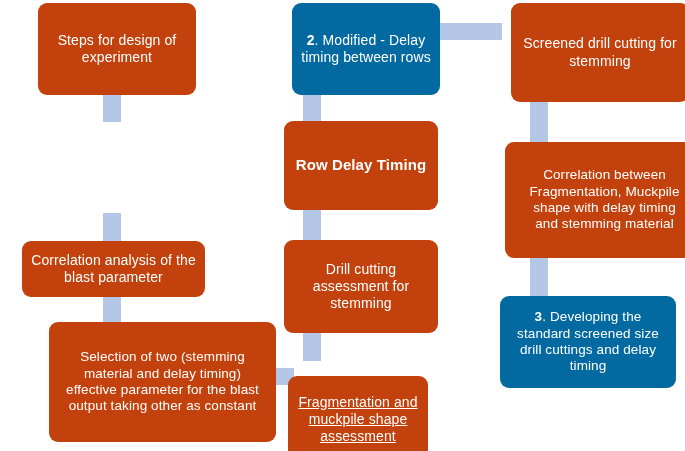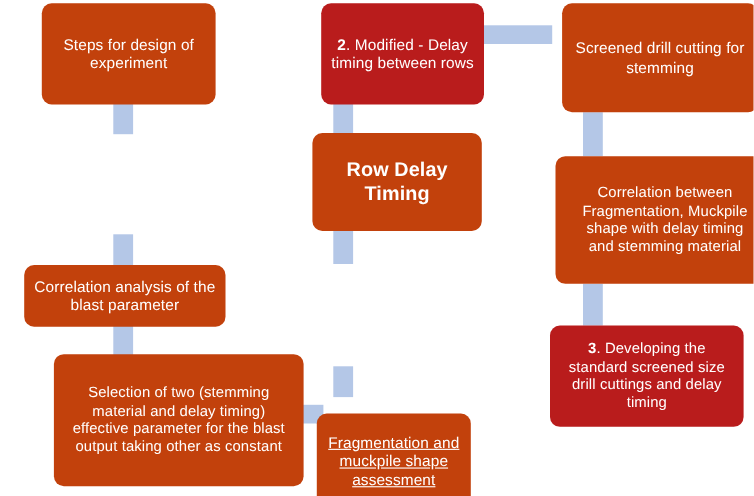--- a/index.html
+++ b/index.html
@@ -28,21 +28,21 @@
     display: flex;
     align-items: center;
     justify-content: center;
     text-align: center;
     line-height: 1.22;
     padding: 4px 8px;
     letter-spacing: 0.1px;
     -webkit-font-smoothing: antialiased;
   }
   .node.blue  { background: #c2410c; }
-  .node.orange{ background: #b91c1c; }
+  .node.orange{ background: #0369a1; }
   .node .txt { display: block; width: 100%; }
   .node .lead { font-weight: bold; }
   .node.bold-all { font-weight: bold; }
   .conn {
     position: absolute;
     background: #B4C7E7;
   }
 </style>
 </head>
 <body>
@@ -79,24 +79,27 @@
   </div>
 
   <div class="node blue" style="left:5px; top:322px; width:227px; height:120px; font-size:13.5px;margin-left:44px;">
     <span class="txt">Selection of two (stemming material and delay timing) effective parameter for the blast output taking other as constant</span>
   </div>
 
   <div class="node orange" style="left:292px; top:3px; width:148px; height:92px; font-size:14px;">
     <span class="txt"><span class="lead">2</span><span>. Modified - Delay timing between rows</span></span>
   </div>
 
-  <div class="node blue bold-all" style="left:284px; top:121px; width:154px; height:89px; font-size:18px;">
+  <div class="node blue bold-all" style="left:284px; top:121px; width:154px; height:89px; font-size:15px;">
     <span class="txt">Row Delay Timing</span>
   </div>
 
+  <div class="node blue" style="left:284px; top:240px; width:154px; height:93px; font-size:14px;">
+    <span class="txt">Drill cutting assessment for stemming</span>
+  </div>
 
   <div class="node blue" style="left:288px; top:376px; width:140px; height:87px; font-size:14px;text-decoration:underline;">
     <span class="txt">Fragmentation and muckpile shape assessment</span>
   </div>
 
   <div class="node blue" style="left:511px; top:3px; width:178px; height:99px; font-size:14px;">
     <span class="txt">Screened drill cutting for stemming</span>
   </div>
 
   <div class="node blue" style="left:505px; top:142px; width:190px; height:116px; font-size:13.5px;padding-left:17px;">

